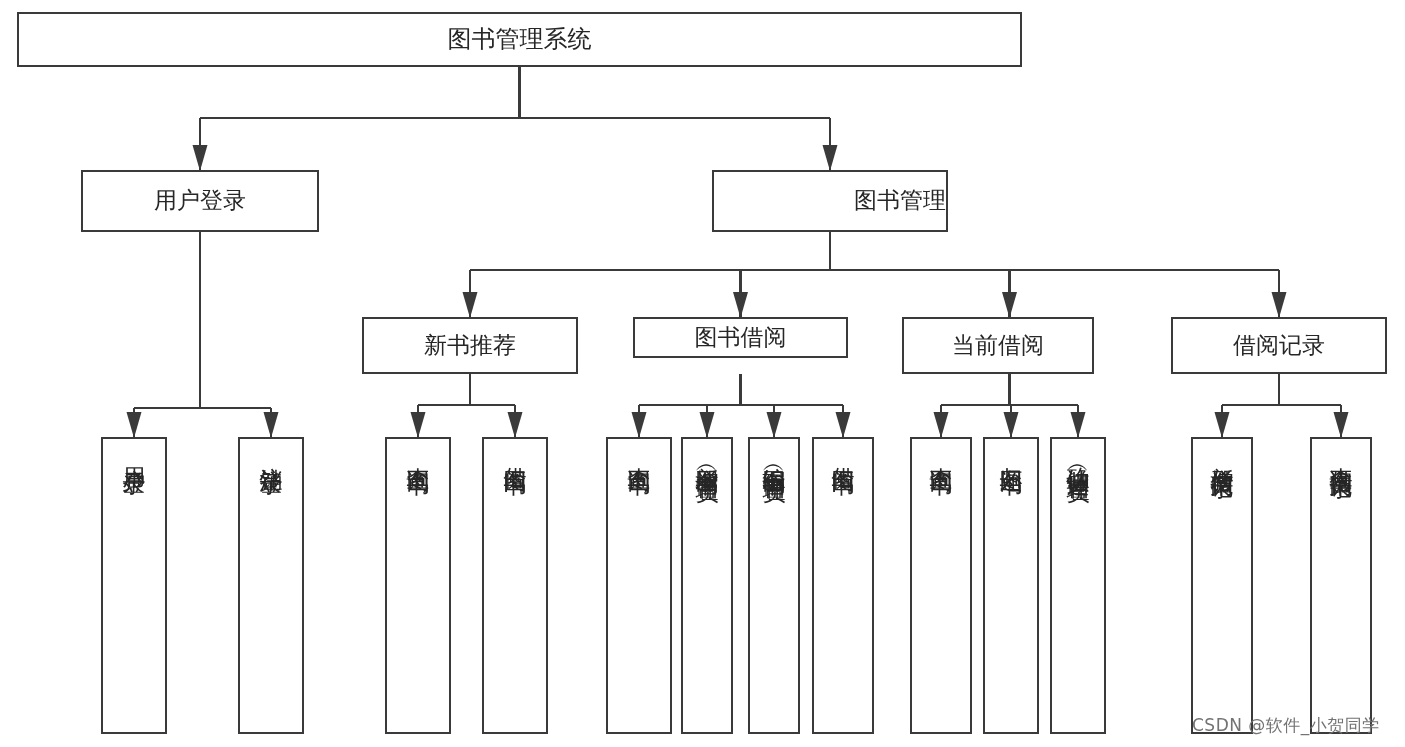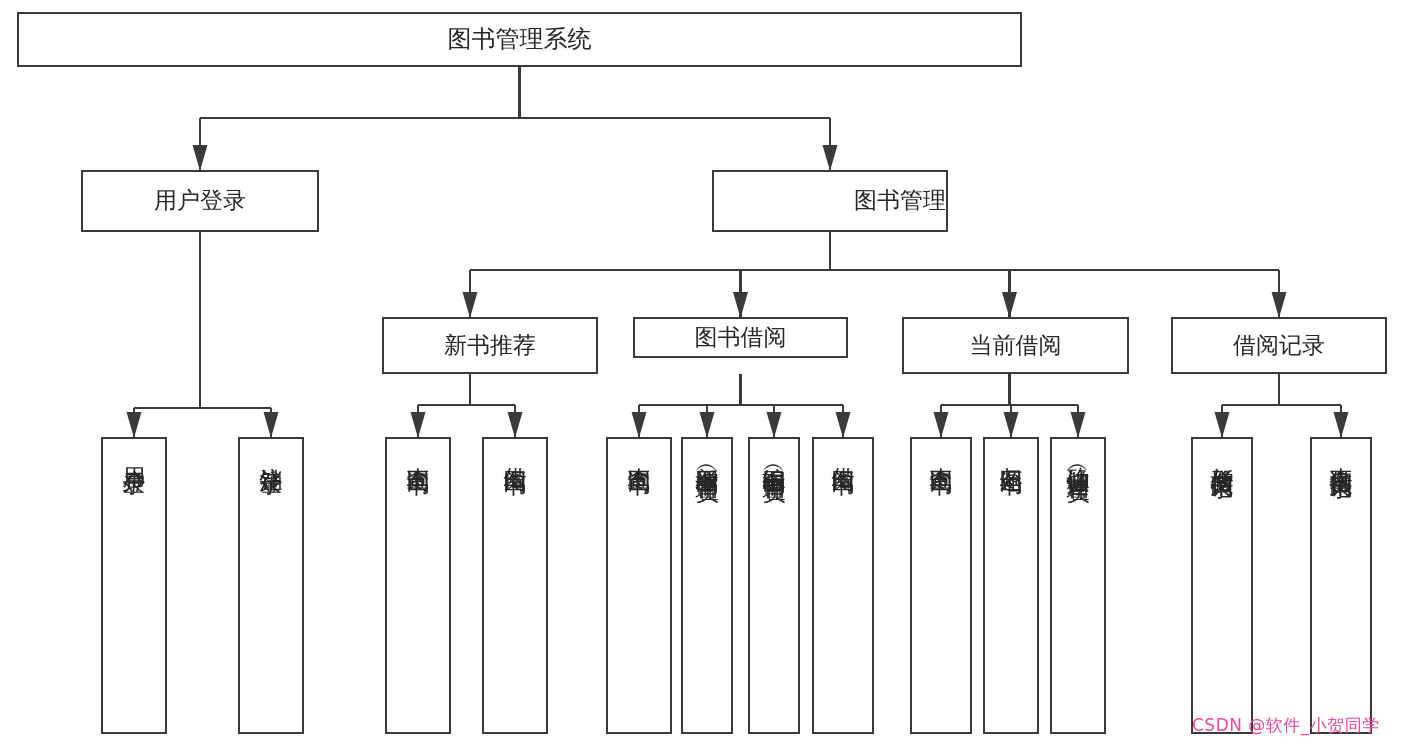--- a/index.html
+++ b/index.html
@@ -57,21 +57,21 @@
     writing-mode: vertical-rl;
     text-orientation: upright;
     font-size: 23px;
     letter-spacing: 2px;
     line-height: 1;
     white-space: nowrap;
   }
   .watermark {
     position: absolute;
     font-size: 17px;
-    color: #ec4899;
+    color: #737373;
     white-space: nowrap;
     letter-spacing: 0.5px;
   }
 </style>
 </head>
 <body>
 
 <div id="diagram-root">
 
   <svg id="edges-layer" width="1405" height="747" viewBox="0 0 1405 747" aria-hidden="true">
@@ -132,27 +132,27 @@
   <div id="nodes-layer">
       <div class="node horizontal root" style="left: 17px; top: 12px; width: 1005px; height: 55px; border-color: rgb(58, 58, 58); background: rgb(255, 255, 255);">
         <span class="node-label">图书管理系统</span>
       </div>
       <div class="node horizontal" style="left: 81px; top: 170px; width: 238px; height: 62px; border-color: rgb(58, 58, 58); background: rgb(255, 255, 255);">
         <span class="node-label">用户登录</span>
       </div>
       <div class="node horizontal" style="left: 712px; top: 170px; width: 236px; height: 62px; border-color: rgb(58, 58, 58); background: rgb(255, 255, 255); justify-content: flex-end;">
         <span class="node-label">图书管理</span>
       </div>
-      <div class="node horizontal" style="left: 382px; top: 317px; width: 216px; height: 57px; border-color: rgb(58, 58, 58); background: rgb(255, 255, 255);">
+      <div class="node horizontal" style="left: 362px; top: 317px; width: 216px; height: 57px; border-color: rgb(58, 58, 58); background: rgb(255, 255, 255);">
         <span class="node-label">新书推荐</span>
       </div>
       <div class="node horizontal" style="left: 633px; top: 317px; width: 215px; height: 41px; border-color: rgb(58, 58, 58); background: rgb(255, 255, 255);">
         <span class="node-label">图书借阅</span>
       </div>
-      <div class="node horizontal" style="left: 902px; top: 317px; width: 227px; height: 57px; border-color: rgb(58, 58, 58); background: rgb(255, 255, 255);">
+      <div class="node horizontal" style="left: 902px; top: 317px; width: 192px; height: 57px; border-color: rgb(58, 58, 58); background: rgb(255, 255, 255);">
         <span class="node-label">当前借阅</span>
       </div>
       <div class="node horizontal" style="left: 1171px; top: 317px; width: 216px; height: 57px; border-color: rgb(58, 58, 58); background: rgb(255, 255, 255);">
         <span class="node-label">借阅记录</span>
       </div>
       <div class="node vertical" style="left: 101px; top: 437px; width: 66px; height: 297px; border-color: rgb(58, 58, 58); background: rgb(255, 255, 255);">
         <span class="node-label">用户登录</span>
       </div>
       <div class="node vertical" style="left: 238px; top: 437px; width: 66px; height: 297px; border-color: rgb(58, 58, 58); background: rgb(255, 255, 255);">
         <span class="node-label">注销登录</span>

